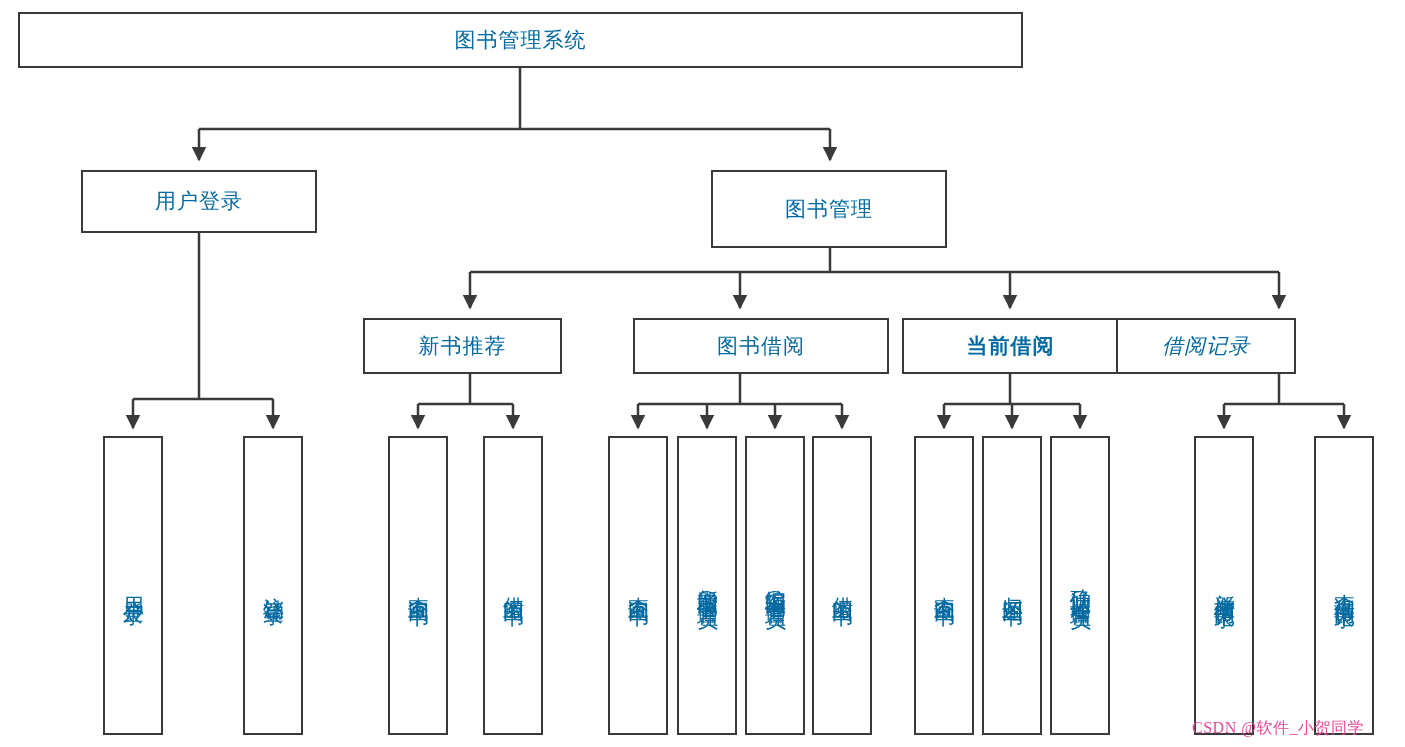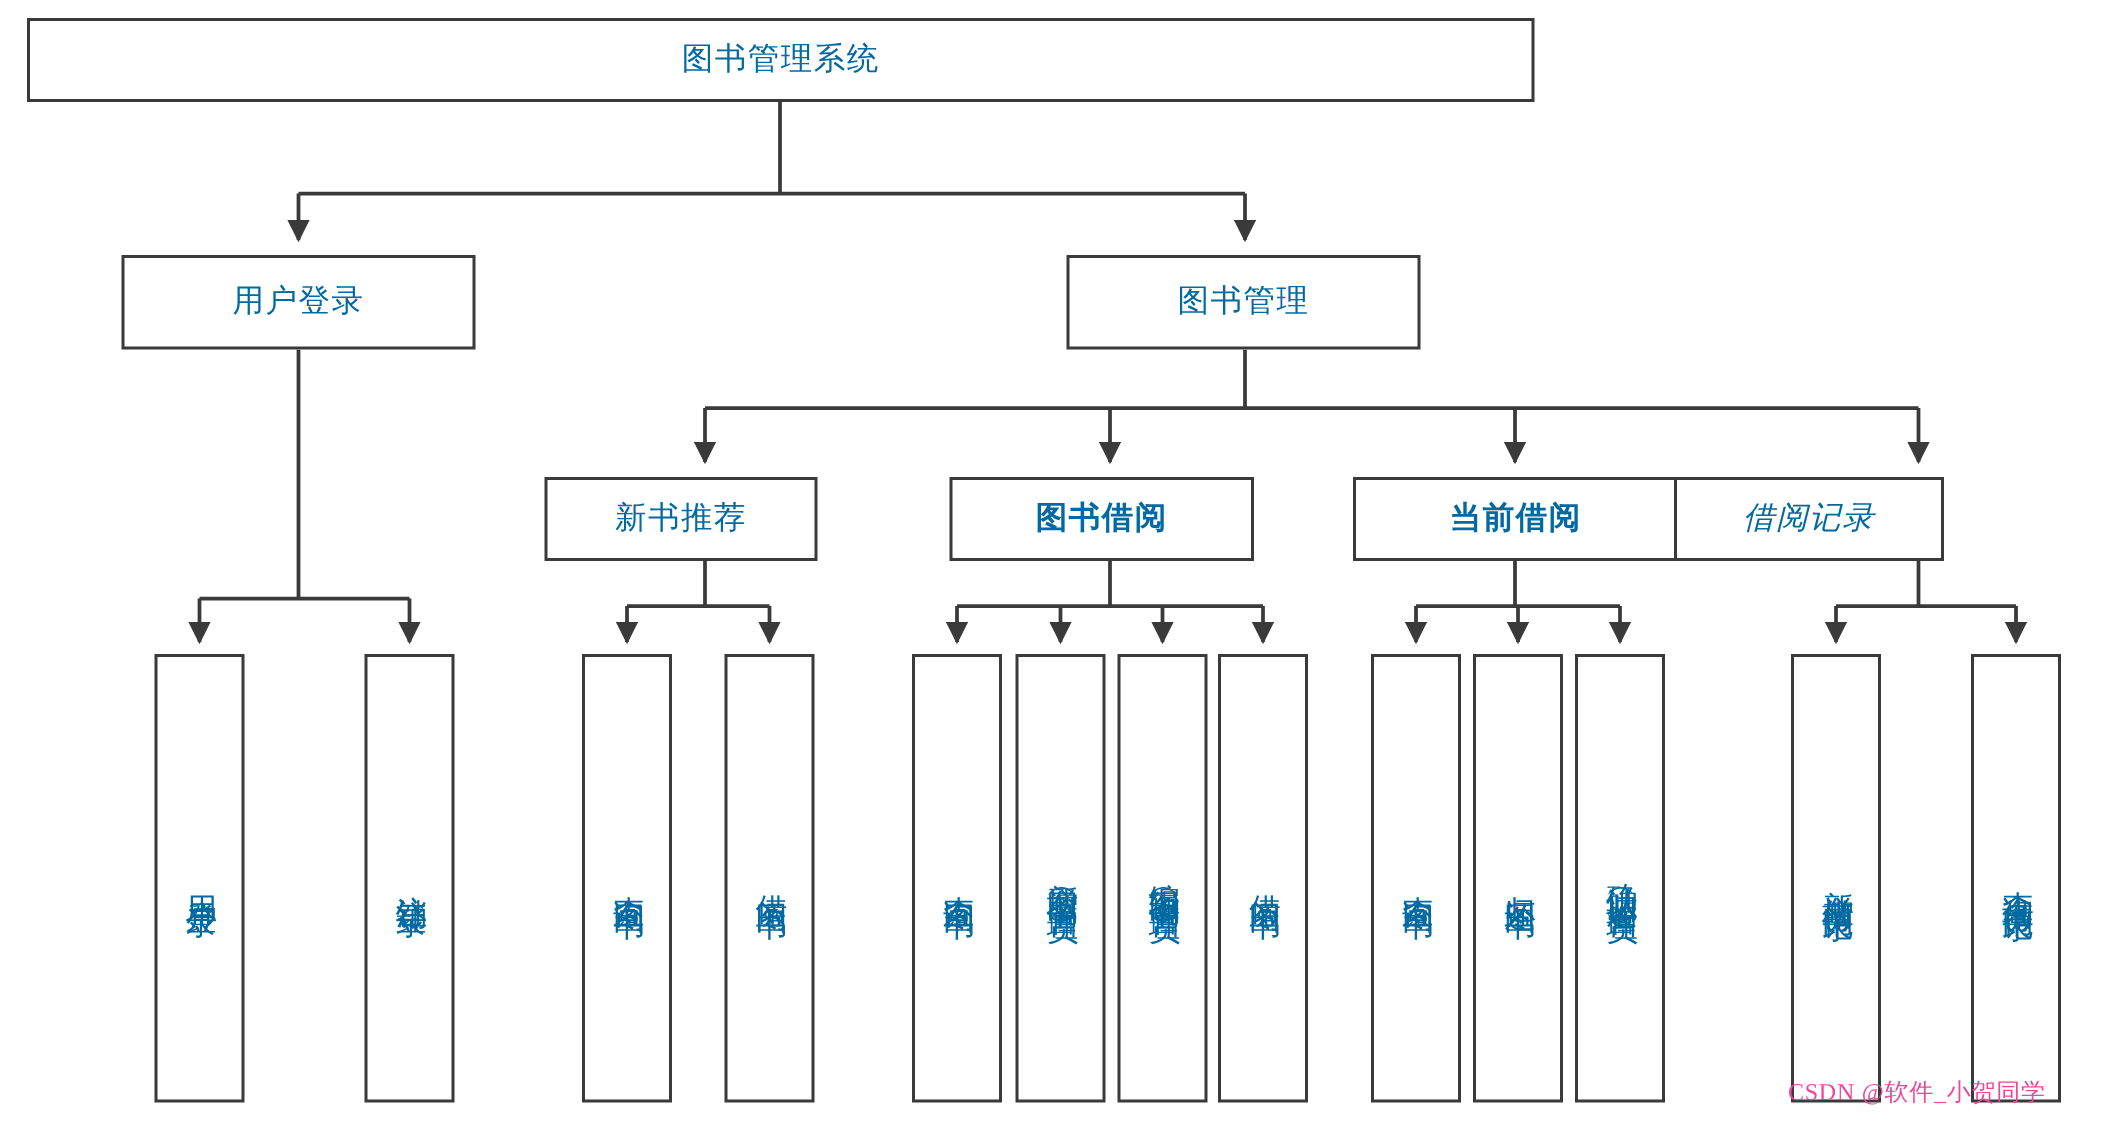--- a/index.html
+++ b/index.html
@@ -115,29 +115,29 @@
   </svg>
 
   <div class="node h" id="root-node" style="left: 18px; top: 12px; width: 1005px; height: 56px;">
     <span>图书管理系统</span>
   </div>
 
   <div id="level2-host">
       <div class="node h" style="left: 81px; top: 170px; width: 236px; height: 63px;">
         <span class="txt">用户登录</span>
       </div>
-      <div class="node h" style="left: 711px; top: 170px; width: 236px; height: 63px;">
+      <div class="node h" style="left: 711px; top: 170px; width: 236px; height: 78px;">
         <span class="txt">图书管理</span>
       </div>
     </div>
   <div id="level3-host">
-      <div class="node h" style="left: 363px; top: 318px; width: 182px; height: 56px;">
+      <div class="node h" style="left: 363px; top: 318px; width: 199px; height: 56px;">
         <span class="txt">新书推荐</span>
       </div>
-      <div class="node h" style="left: 633px; top: 318px; width: 203px; height: 56px; font-weight: bold;">
+      <div class="node h" style="left: 633px; top: 318px; width: 256px; height: 56px;">
         <span class="txt">图书借阅</span>
       </div>
       <div class="node h" style="left: 902px; top: 318px; width: 217px; height: 56px; font-weight: bold;">
         <span class="txt">当前借阅</span>
       </div>
       <div class="node h" style="left: 1116px; top: 318px; width: 180px; height: 56px; font-style: italic;">
         <span class="txt">借阅记录</span>
       </div>
     </div>
   <div id="leaves-host">

